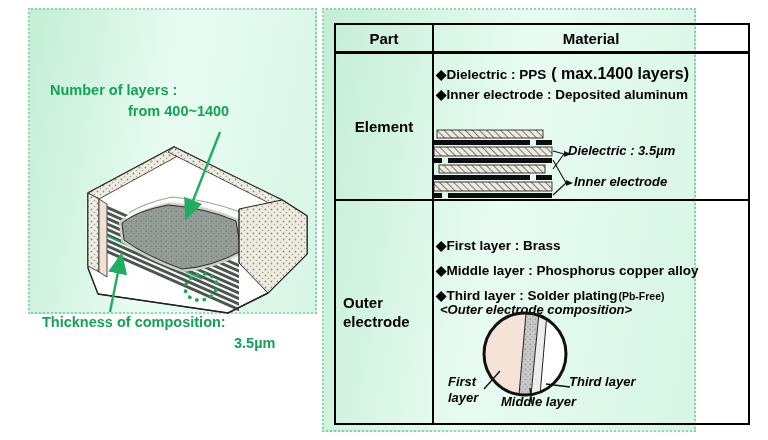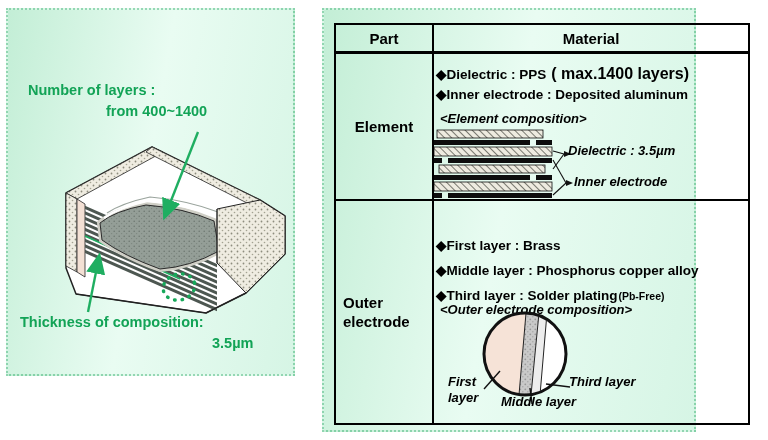--- a/index.html
+++ b/index.html
@@ -1,21 +1,21 @@
 <!DOCTYPE html>
 <html><head>
 <meta charset="utf-8">
 <style>
   html,body{margin:0;padding:0;background:#ffffff;}
   .stage{position:relative;width:768px;height:440px;background:#ffffff;overflow:hidden;
          font-family:"Liberation Sans",sans-serif;}
   .panel{position:absolute;box-sizing:border-box;
          background:linear-gradient(100deg,#c3eed6 0%,#e9fcf2 48%,#d6f5e5 100%);
          border:2px dotted rgba(35,165,95,0.40);}
-  .panel-left{left:6px;top:8px;width:289px;height:368px;}
+  .panel-left{left:28px;top:8px;width:289px;height:306px;}
   .panel-right{left:322px;top:8px;width:374px;height:424px;}
 
   
   .ann{position:absolute;color:#12a356;font-weight:bold;font-size:14.5px;line-height:21px;white-space:nowrap;}
   .ann-top{left:20px;top:70px;}
   .ann-top .l2{padding-left:78px;}
   .ann-bottom{left:12px;top:302px;}
   .ann-bottom .l2{padding-left:192px;}
   .chip-svg{position:absolute;left:0;top:0;width:289px;height:424px;}
 
@@ -143,21 +143,20 @@
       <div class="cell hdr c-mat-h">Material</div>
 
       <div class="cell c-part-out">Outer electrode</div>
       <div class="cell c-part-el">Element</div>
 
       <div class="cell c-mat-el">
         <div class="bullets b-el">
           <div class="bullet-line"><span>◆</span><span>Dielectric : PPS</span><span class="note">( max.1400 layers)</span></div>
           <div class="bullet-line"><span>◆</span><span>Inner electrode : Deposited aluminum</span></div>
         </div>
-        <div class="caption cap-el">&lt;Element composition&gt;</div>
 
         <svg class="eldiag" viewBox="0 0 160 72">
           <defs>
             <pattern id="hatch" width="5" height="5" patternUnits="userSpaceOnUse" patternTransform="rotate(-45)">
               <rect width="5" height="5" fill="#eeebe0"></rect>
               <line x1="0" y1="0" x2="0" y2="5" stroke="#5a5a52" stroke-width="1.6"></line>
             </pattern>
           </defs>
           <g>
             <rect x="3" y="2" width="106" height="8" fill="url(#hatch)" stroke="#111" stroke-width="0.8"></rect>

